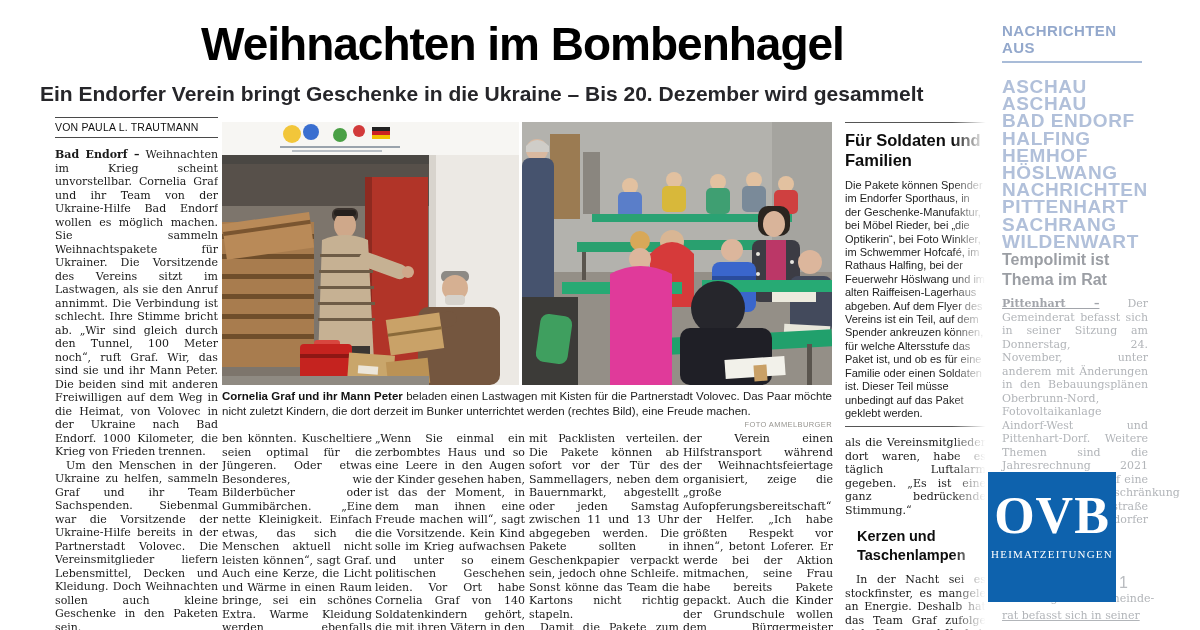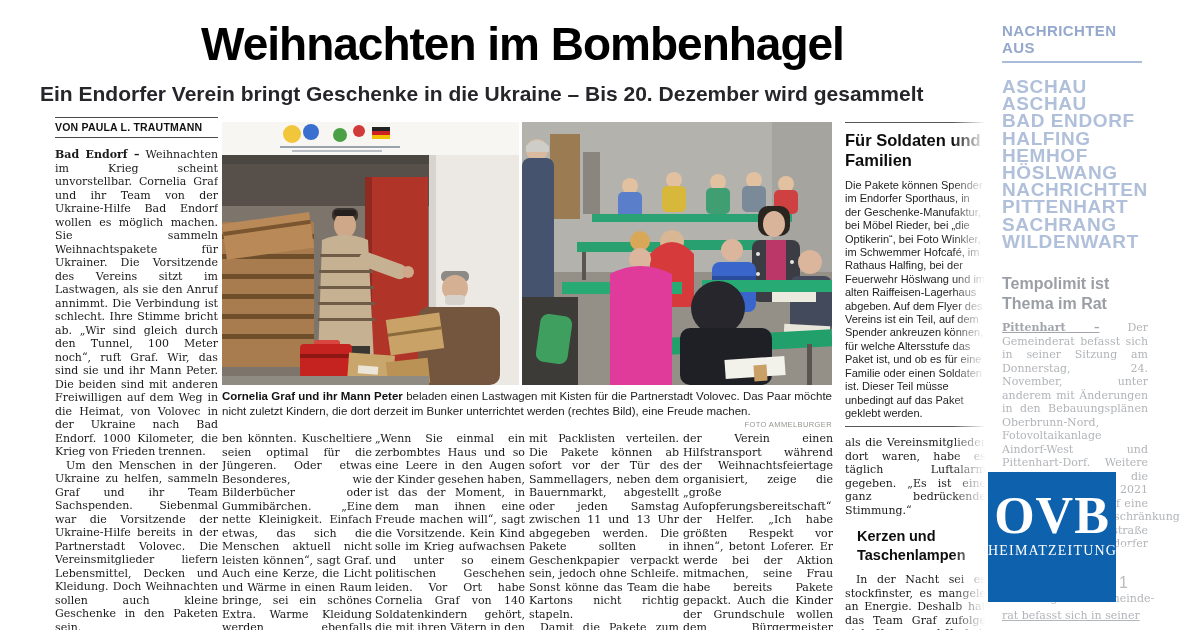--- a/index.html
+++ b/index.html
@@ -18,21 +18,21 @@
   .subheadline {
     position:absolute; left:40px; top:82px; width:960px; 
     font-family:"Liberation Sans", sans-serif; font-weight:bold;
     font-size:21px; color:#26262a;
   }
   
   .byline {
     position:absolute; left:55px; top:117px; width:163px;
     border-top:1px solid #4a4a4a; border-bottom:1px solid #4a4a4a;
     padding:3px 0 4px 0;
-    font-family:"Liberation Sans", sans-serif; font-weight:bold;
+    font-family:"Liberation Sans", sans-serif; font-weight:normal;
     font-size:10.5px; letter-spacing:.2px; color:#111;
   }
   
   .bodytext {
     font-size:11px; line-height:13.5px; text-align:justify;
     word-spacing:-.4px; color:#191919;
   }
   .col { position:absolute; overflow:hidden; }
   .col p { margin:0; }
   .col .indent { text-indent:11px; }
@@ -93,21 +93,21 @@
     font-size:15px; letter-spacing:.4px; color:#93a8cc;
   }
   .sb-rule { border-top:2px solid #a9bcd8; margin-top:5px; width:140px; }
   .sb-towns { list-style:none; margin-top:15px; }
   .sb-towns li {
     font-family:"Liberation Sans", sans-serif; font-weight:bold;
     font-size:19px; line-height:17.2px; letter-spacing:.6px; color:#b1c0da;
   }
   .sb-art-title {
     font-family:"Liberation Sans", sans-serif; font-weight:bold;
-    font-size:16px; line-height:19.5px; color:#9b9ea4; margin-top:24px;
+    font-size:16px; line-height:19.5px; color:#9b9ea4; margin-top:0;
   }
   .sb-art-body {
     margin-top:8px; font-size:11px; line-height:13.5px; text-align:justify;
     word-spacing:-.4px; color:#b2b5b9;
   }
   .sb-art-body b { font-weight:bold; color:#a2a5ab;text-decoration:underline; }
   .sb-faded-line {
     position:absolute; font-size:11px; color:#b2b5b9; width:160px;
     font-family:"DejaVu Serif", serif; z-index:1;
   }
@@ -117,21 +117,21 @@
     position:absolute; left:1119px; top:574px; z-index:6;
     font-family:"Liberation Sans", sans-serif; font-size:16px; color:#b9bcc0;
   }
   
   .ovb {
     position:absolute; left:988px; top:472px; width:128px; height:130px;
     background:#0e62ad; z-index:5; text-align:center; color:#fff;
     font-family:"Liberation Serif", serif;
   }
   .ovb-name { font-weight:bold; font-size:52px; line-height:54px; margin-top:17px; letter-spacing:1px; }
-  .ovb-tag  { font-size:14px; letter-spacing:1.2px; }
+  .ovb-tag  { font-size:11px; letter-spacing:1.2px; margin-top:5px; }
 </style>
 </head>
 <body>
 
 <div class="page">
 
   <h1 class="headline">Weihnachten im Bombenhagel</h1>
   <h2 class="subheadline">Ein Endorfer Verein bringt Geschenke in die Ukraine – Bis 20. Dezember wird gesammelt</h2>
 
   <div class="byline">VON PAULA L. TRAUTMANN</div>

